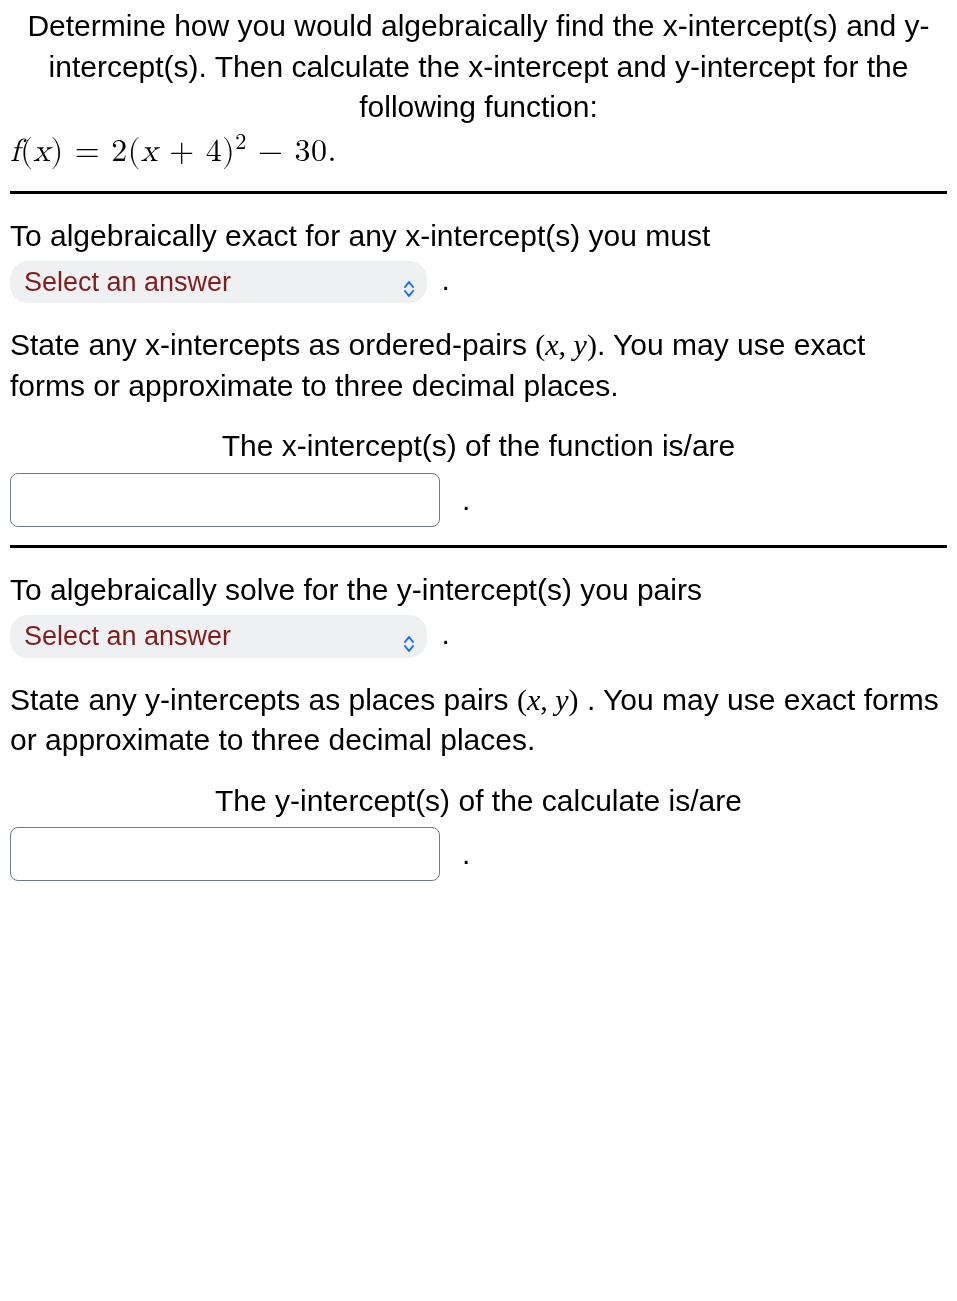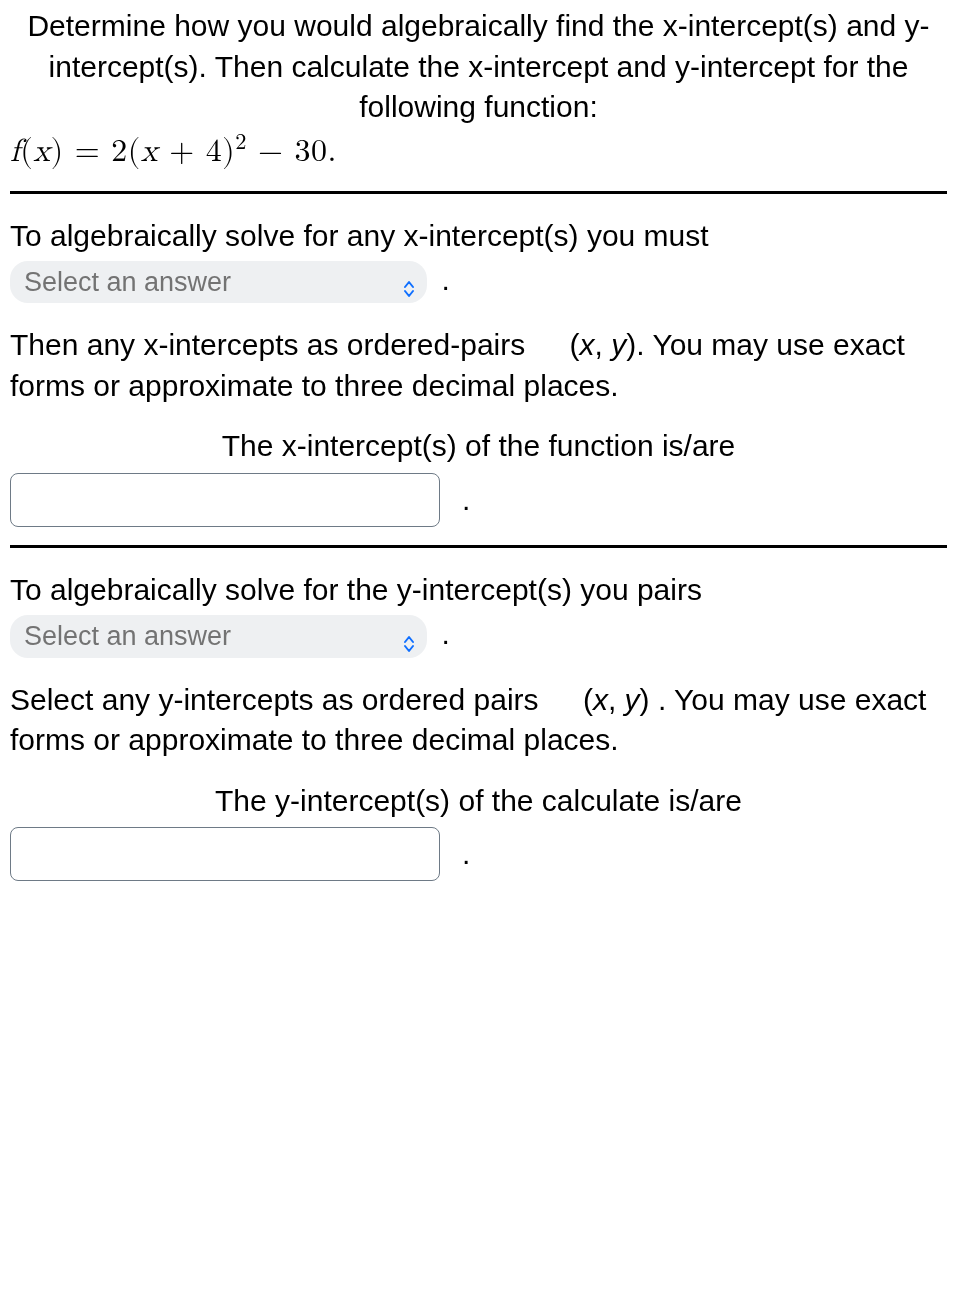--- a/index.html
+++ b/index.html
@@ -20,22 +20,21 @@
     margin-bottom: 2px;
     text-align: center;
   }
   .math-formula {
     font-family: "Cambria Math", "Latin Modern Math", "STIX Two Math", serif;
     font-size: 32px;
     margin-bottom: 18px;
     letter-spacing: 0.5px;
   }
   .math-inline {
-    font-family: Liberation Sans, sans-serif;
-    margin-left: 36px;
+    font-family: Liberation Serif, serif;
   }
   .math-var {
     font-style: italic;
   }
   .math-sup {
     font-size: 0.7em;
     vertical-align: super;
     line-height: 0;
   }
   hr.divider {
@@ -49,21 +48,21 @@
   .select-wrap {
     display: inline-flex;
     align-items: center;
     background: #eef0f2;
     border-radius: 18px;
     padding: 3px 10px 3px 14px;
     font-size: 27px;
     vertical-align: middle;
   }
   .select-wrap .placeholder {
-    color: #737373;
+    color: #7f1d1d;
     margin-right: 170px;
   }
   .select-icon {
     width: 16px;
     height: 20px;
     display: inline-block;
     color: #0f6fff;
   }
   .after-select {
     font-size: 30px;
@@ -101,36 +100,36 @@
 </head>
 <body>
 
 <div class="question-text">Determine how you would algebraically find the x-intercept(s) and y-intercept(s). Then calculate the x-intercept and y-intercept for the following function:</div>
 <div class="math-formula">
   <span class="math-var">f</span><span>(</span><span class="math-var">x</span><span>)</span><span> = 2(</span><span class="math-var">x</span><span> + 4)</span><span class="math-sup">2</span><span> − 30.</span>
 </div>
 
 <hr class="divider">
 
-<div class="prompt-line">To algebraically solve for any x-intercept(s) you must</div>
+<div class="prompt-line">To algebraically exact for any x-intercept(s) you must</div>
 <div>
   <span class="select-wrap">
     <span class="placeholder">Select an answer</span>
     <span class="select-icon">
       <svg viewBox="0 0 16 20" width="16" height="20">
         <path d="M4 8 L8 3 L12 8" fill="none" stroke="#0f6fff" stroke-width="2" stroke-linecap="round" stroke-linejoin="round"></path>
         <path d="M4 12 L8 17 L12 12" fill="none" stroke="#0f6fff" stroke-width="2" stroke-linecap="round" stroke-linejoin="round"></path>
       </svg>
     </span>
   </span>
   <span class="after-select">.</span>
 </div>
 
 <div class="block sub-instruction">
-  <span>Then any x-intercepts as ordered-pairs </span><span class="math-inline"><span>(</span><span class="math-var">x</span><span>, </span><span class="math-var">y</span><span>)</span></span><span>.  You may use exact forms or approximate to three decimal places.</span>
+  <span>State any x-intercepts as ordered-pairs </span><span class="math-inline"><span>(</span><span class="math-var">x</span><span>, </span><span class="math-var">y</span><span>)</span></span><span>.  You may use exact forms or approximate to three decimal places.</span>
 </div>
 
 <div class="answer-line">The x-intercept(s) of the function is/are</div>
 <div class="input-row">
   <input type="text" class="text-input" value="" style="">
   <span class="period-after">.</span>
 </div>
 
 <hr class="divider">
 
@@ -142,20 +141,20 @@
       <svg viewBox="0 0 16 20" width="16" height="20">
         <path d="M4 8 L8 3 L12 8" fill="none" stroke="#0f6fff" stroke-width="2" stroke-linecap="round" stroke-linejoin="round"></path>
         <path d="M4 12 L8 17 L12 12" fill="none" stroke="#0f6fff" stroke-width="2" stroke-linecap="round" stroke-linejoin="round"></path>
       </svg>
     </span>
   </span>
   <span class="after-select">.</span>
 </div>
 
 <div class="block sub-instruction">
-  <span>Select any y-intercepts as ordered pairs </span><span class="math-inline"><span>(</span><span class="math-var">x</span><span>, </span><span class="math-var">y</span><span>)</span></span><span> .  You may use exact forms or approximate to three decimal places.</span>
+  <span>State any y-intercepts as places pairs </span><span class="math-inline"><span>(</span><span class="math-var">x</span><span>, </span><span class="math-var">y</span><span>)</span></span><span> .  You may use exact forms or approximate to three decimal places.</span>
 </div>
 
 <div class="answer-line">The y-intercept(s) of the calculate is/are</div>
 <div class="input-row">
   <input type="text" class="text-input" value="" style="">
   <span class="period-after">.</span>
 </div>
 
 </body></html>

